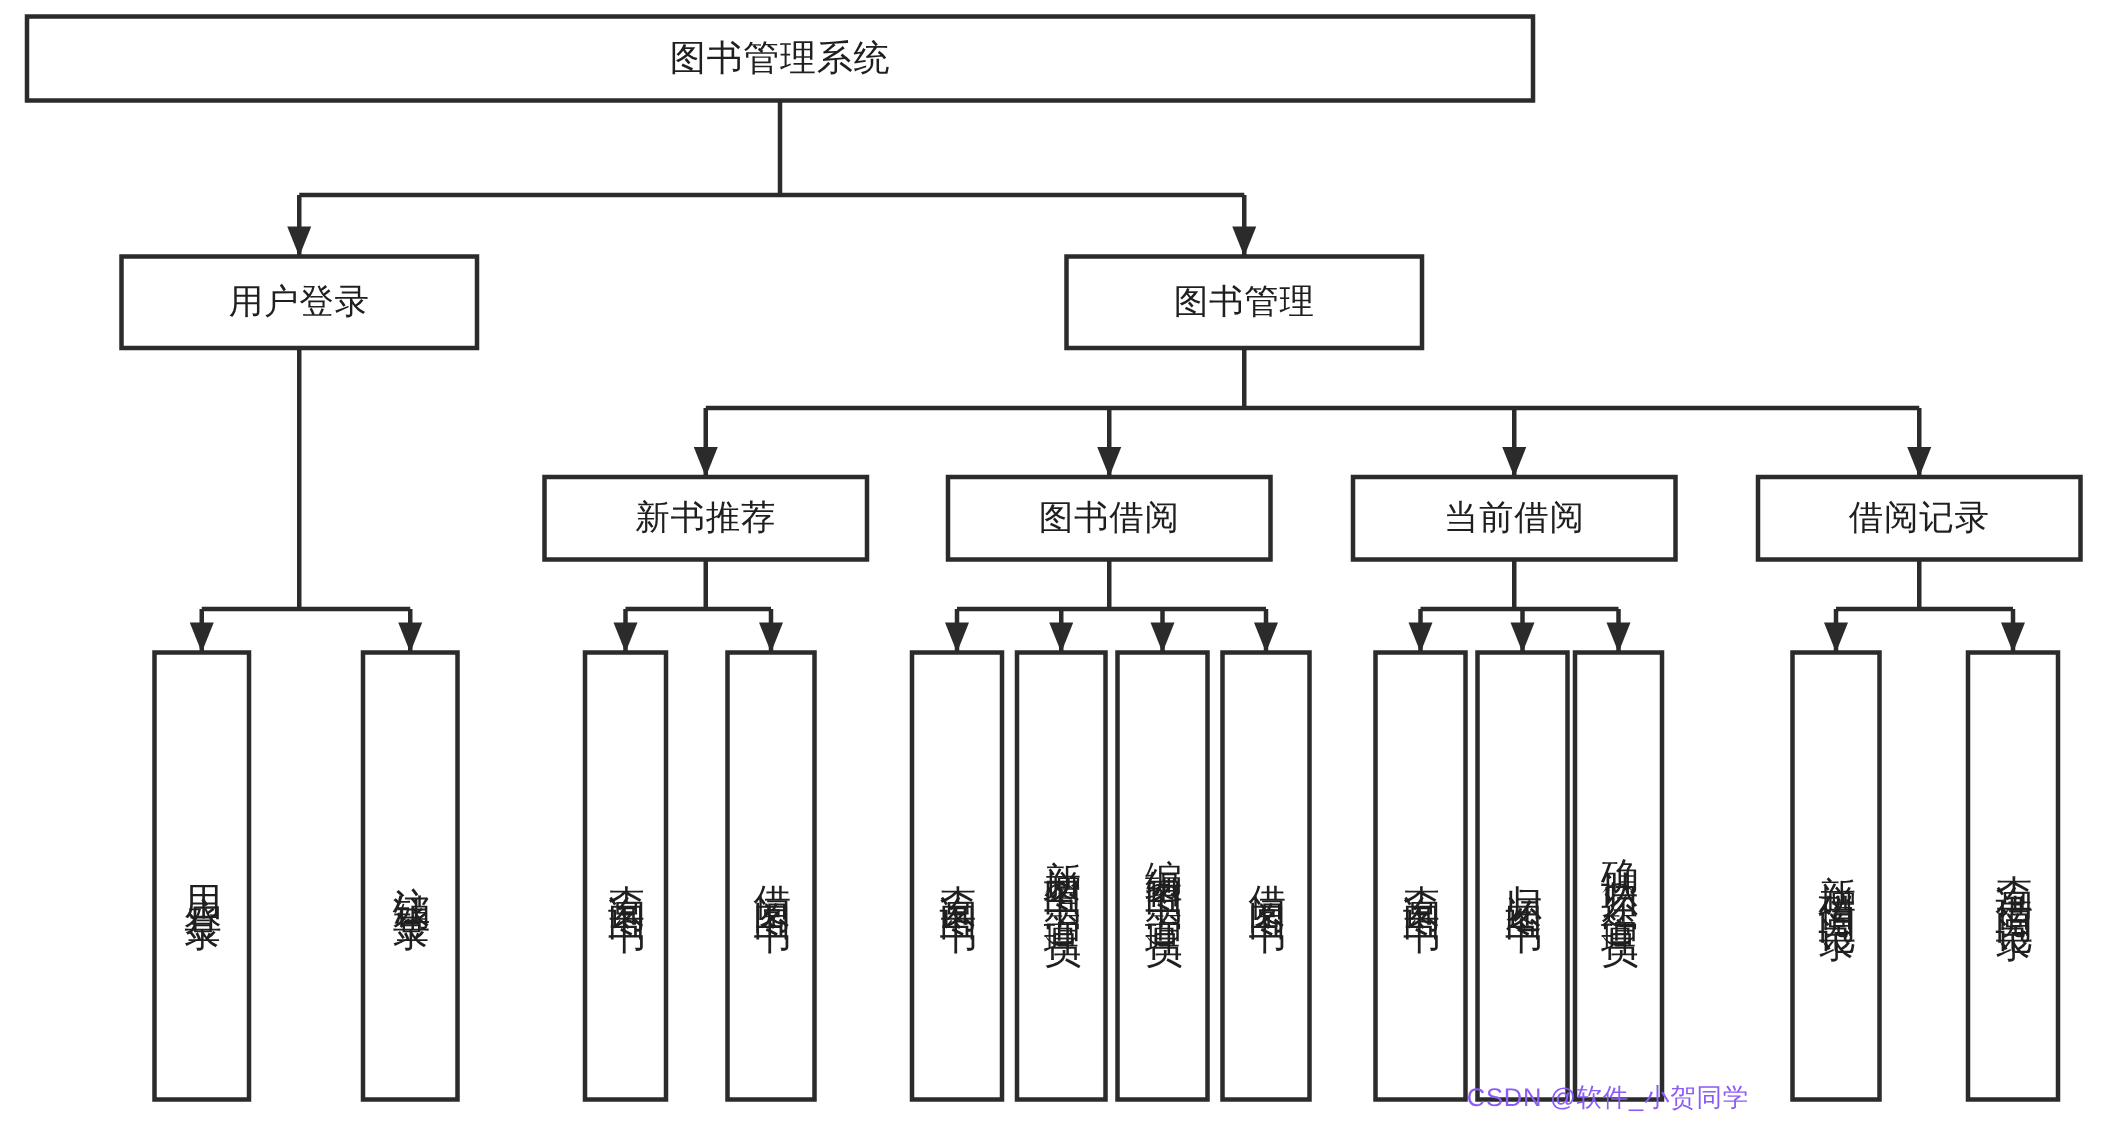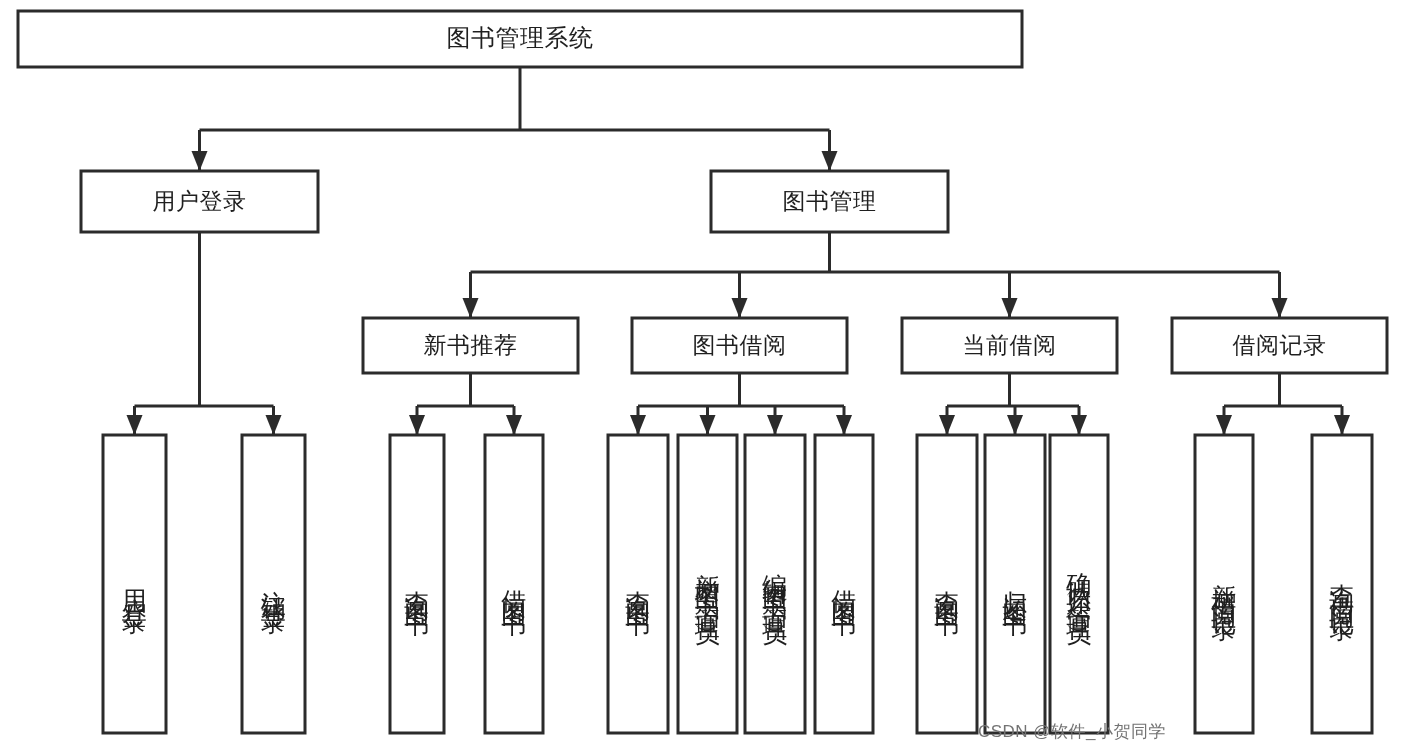--- a/index.html
+++ b/index.html
@@ -73,21 +73,21 @@
     color: #1f1f1f;
     white-space: nowrap;
     text-align: center;
   }
   .watermark {
     position: absolute;
     right: 12px;
     bottom: 4px;
     font-family: "Liberation Sans", "DejaVu Sans", sans-serif;
     font-size: 17px;
-    color: #737373;
+    color: #8b5cf6;
     letter-spacing: 0.5px;
     white-space: nowrap;
   }
 </style>
 </head>
 <body>
 
 <div id="diagram-root">
 
   <svg class="canvas" viewBox="0 0 1405 747">

